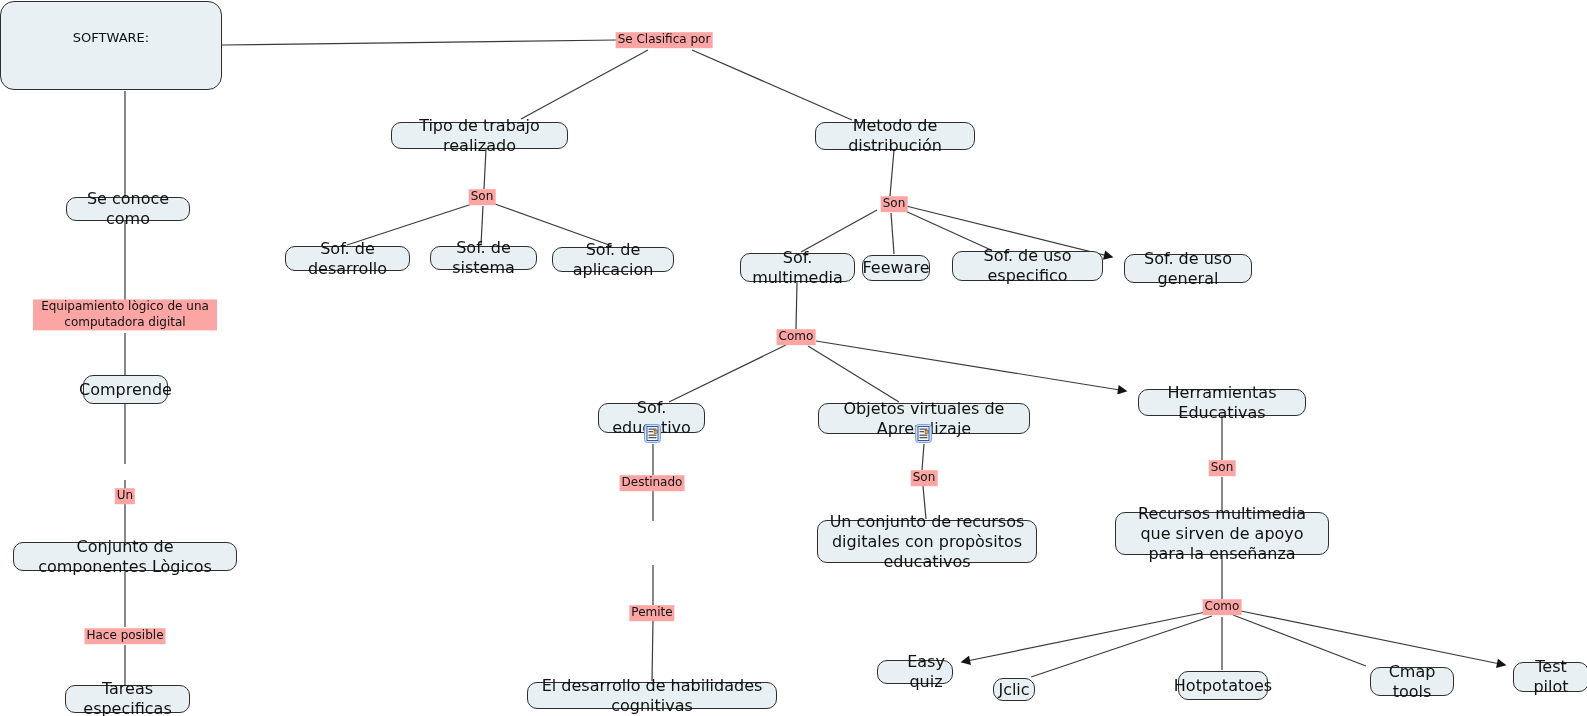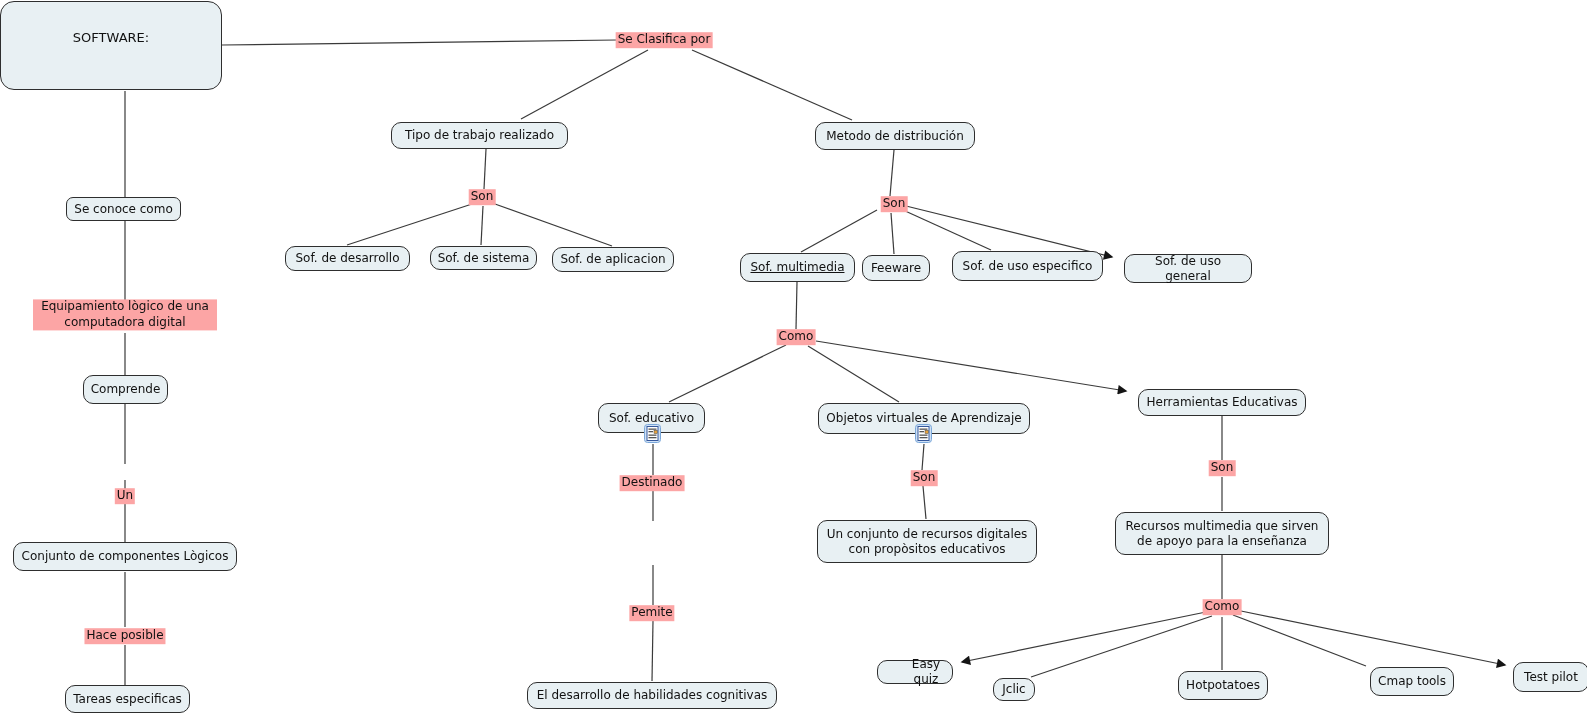--- a/index.html
+++ b/index.html
@@ -12,21 +12,21 @@
   #canvas{position:absolute;left:0;top:0;width:1587px;height:716px;}
   svg.wires{position:absolute;left:0;top:0;z-index:1;}
   .concept{
     position:absolute;z-index:2;
     background:#e8f0f3;
     border:1px solid #2e2e2e;
     border-radius:10px;
     box-sizing:border-box;
     display:flex;align-items:center;justify-content:center;
     text-align:center;
-    font-size:12px;line-height:1.25;
+    font-size:16px;line-height:1.25;
     padding:2px 6px;
   }
   .concept.root{
     border-radius:14px;
     align-items:flex-start;
     padding-top:28px;
     font-size:13px;
   }
   .phrase{
     position:absolute;z-index:2;
@@ -96,39 +96,39 @@
       <line x1="1206" y1="612" x2="962" y2="662" marker-end="url(#arrow)"></line>
       <line x1="1212" y1="616" x2="1031" y2="677"></line>
       <line x1="1222" y1="617" x2="1222" y2="670"></line>
       <line x1="1233" y1="615" x2="1366" y2="666"></line>
       <line x1="1241" y1="611" x2="1505" y2="665" marker-end="url(#arrow)"></line>
     </g>
   </svg>
 
   <div class="concept root" style="left:0px;top:1px;width:222px;height:89px;">SOFTWARE:</div>
 
-  <div class="concept" style="left:66px;top:197px;width:115px;height:24px;border-radius:7px;">Se conoce como</div>
+  <div class="concept" style="left:66px;top:197px;width:124px;height:24px;">Se conoce como</div>
   <div class="phrase wrap" style="left:125px;top:315px;width:180px;">Equipamiento lògico de una computadora digital</div>
   <div class="concept" style="left:83px;top:375px;width:85px;height:29px;">Comprende</div>
   <div class="phrase" style="left:125px;top:496px;">Un</div>
   <div class="concept" style="left:13px;top:542px;width:224px;height:29px;">Conjunto de componentes Lògicos</div>
   <div class="phrase" style="left:125px;top:636px;">Hace posible</div>
   <div class="concept" style="left:65px;top:685px;width:125px;height:28px;">Tareas especificas</div>
 
   <div class="phrase" style="left:664px;top:40px;">Se Clasifica por</div>
 
   <div class="concept" style="left:391px;top:122px;width:177px;height:27px;">Tipo de trabajo realizado</div>
   <div class="phrase" style="left:482px;top:197px;">Son</div>
   <div class="concept" style="left:285px;top:246px;width:125px;height:25px;">Sof. de desarrollo</div>
   <div class="concept" style="left:430px;top:246px;width:107px;height:24px;">Sof. de sistema</div>
   <div class="concept" style="left:552px;top:247px;width:122px;height:25px;">Sof. de aplicacion</div>
 
   <div class="concept" style="left:815px;top:122px;width:160px;height:28px;">Metodo de distribución</div>
   <div class="phrase" style="left:894px;top:204px;">Son</div>
-  <div class="concept" style="left:740px;top:253px;width:115px;height:29px;text-decoration:underline;">Sof. multimedia</div>
+  <div class="concept" style="left:740px;top:253px;width:115px;height:29px;">Sof. multimedia</div>
   <div class="concept" style="left:862px;top:255px;width:68px;height:26px;">Feeware</div>
   <div class="concept" style="left:952px;top:251px;width:151px;height:30px;">Sof. de uso especifico</div>
   <div class="concept" style="left:1124px;top:254px;width:128px;height:29px;">Sof. de uso general</div>
 
   <div class="phrase" style="left:796px;top:337px;">Como</div>
 
   <div class="concept" style="left:598px;top:403px;width:107px;height:30px;">Sof. educativo</div>
   <svg class="res-icon" style="left:644px;top:424px;" viewBox="0 0 17 19">
     <rect x="0.5" y="0.5" width="16" height="18" rx="3" fill="#cfe0f4" stroke="#7aa7d9"></rect>
     <rect x="3" y="2.5" width="11" height="14" fill="#ffffff" stroke="#35589c"></rect>

